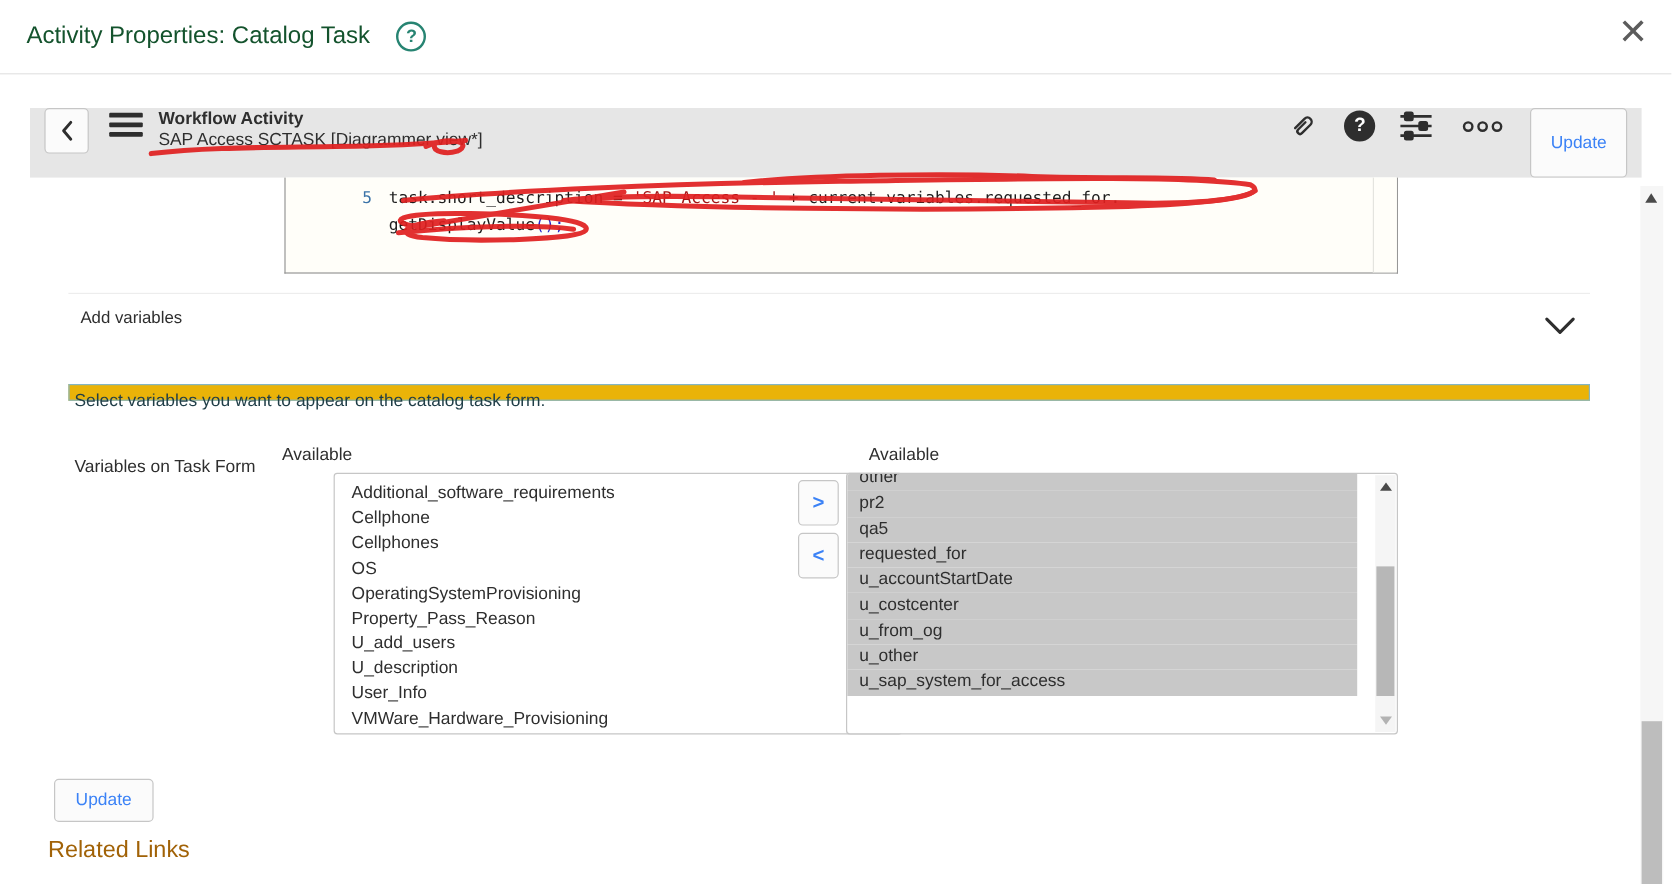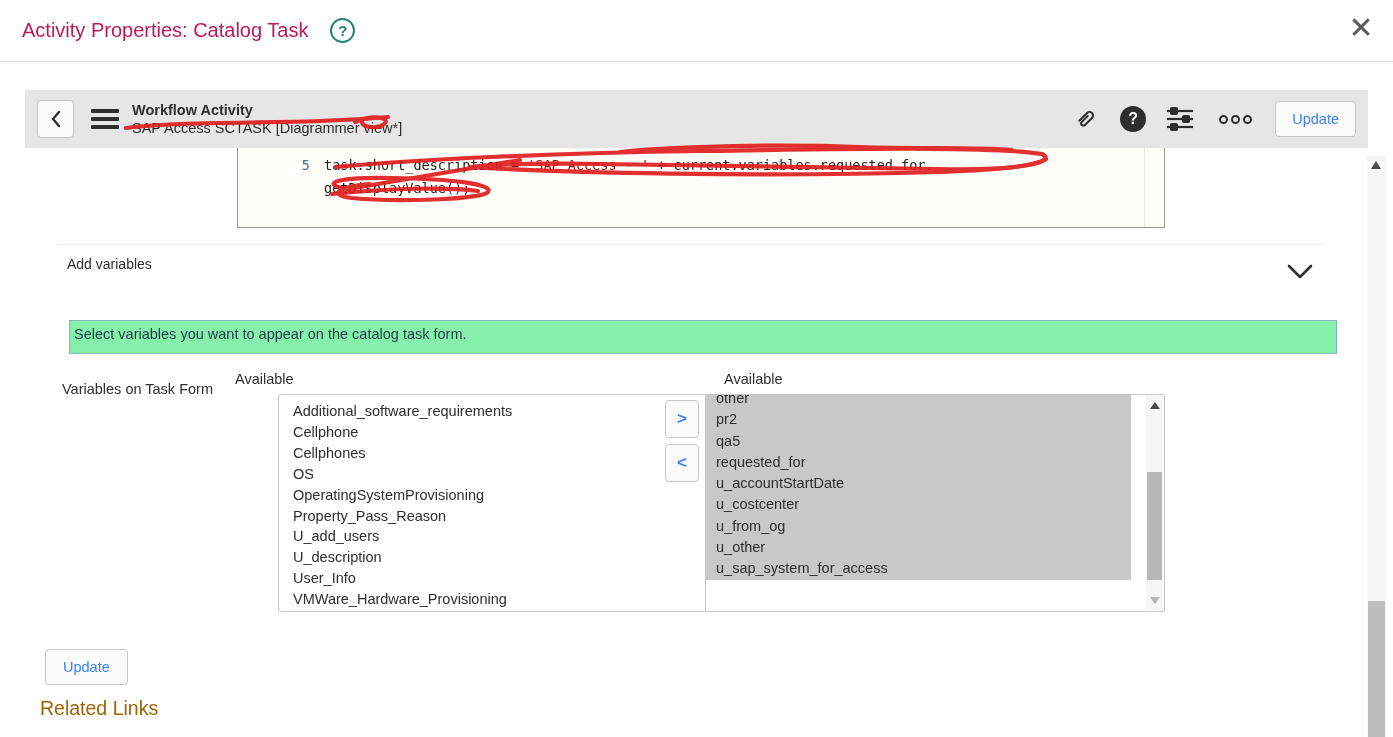--- a/index.html
+++ b/index.html
@@ -11,36 +11,36 @@
     position:relative;
     overflow:hidden;
   }
 
   
   .dlg-header {
     position:absolute; top:0; left:0; right:0; height:62px;
     background:#fff; border-bottom:1px solid #e3e3e3;
     display:flex; align-items:center; padding-left:22px;
   }
-  .dlg-title { font-size:20px; color:#be185d; }
+  .dlg-title { font-size:20px; color:#14532d; }
   .help-circle {
     margin-left:22px; width:25px; height:25px; border-radius:50%;
     border:2px solid #278472; color:#278472; font-weight:bold; font-size:15px;
     display:flex; align-items:center; justify-content:center; cursor:pointer;
   }
   .dlg-close {
     position:absolute; right:12px; top:8px; width:40px; height:40px;
     display:flex; align-items:center; justify-content:center;
     font-size:30px; color:#5c5c5c; cursor:pointer; line-height:1;
   }
 
   
   .toolbar {
     position:absolute; left:25px; right:25px; top:90px; height:58px;
-    background:#e6e6e6; display:flex; align-items:center; padding:0 12px 0 12px;
+    background:#e6e6e6; display:flex; padding:0 12px 0 12px;
   }
   .btn {
     background:#fbfbfb; border:1px solid #c6c6c6; border-radius:4px;
     font-family:"Liberation Sans",sans-serif; font-size:14.5px; color:#3b82f6;
     cursor:pointer;
   }
   .back-btn { width:37px; height:38px; display:flex; align-items:center; justify-content:center; }
   .hamburger { margin-left:17px; width:28px; cursor:pointer; }
   .hamburger div { height:4px; background:#2e2e2e; border-radius:1px; margin:4px 0; }
   .wf-titles { margin-left:13px; line-height:1.25; }
@@ -66,23 +66,23 @@
   .tok-str { color:#a21515; }
   .tok-paren { color:#2323cc; }
   .code-scroll-strip { position:absolute; top:0; bottom:0; right:0; width:20px; background:#fffef9; border-left:1px solid #e4e4df; }
 
   
   .section-topline { position:absolute; left:57px; width:1268px; top:244px; height:1px; background:#ededed; }
   .section-heading { position:absolute; left:67px; top:256px; font-size:14px; color:#2e2e2e; }
   .collapse-chevron { position:absolute; left:1286px; top:262px; width:28px; height:20px; cursor:pointer; }
 
   .info-banner {
-    position:absolute; left:57px; top:320px; width:1268px; height:34px;
-    background:#86efac; border:1px solid #84b6c2; color:#1f3d47;
-    font-size:14.5px; line-height:27px; padding-left:4px;margin-left:12px;
+    position:absolute; left:57px; top:320px; width:1268px; height:14px;
+    background:#eab308; border:1px solid #84b6c2; color:#1f3d47;
+    font-size:14.5px; line-height:27px; padding-left:4px;
   }
 
   .field-label { position:absolute; left:62px; top:381px; font-size:14.5px; color:#2e2e2e;text-align:center; }
   .col-label { position:absolute; top:371px; font-size:14.5px; color:#2e2e2e; }
   .lbl-available { left:235px; }
   .lbl-selected { left:724px; }
 
   .listbox {
     position:absolute; top:394px; height:218px; background:#fff;
     border:1px solid #c6c6c6; border-radius:3px; overflow:hidden;

